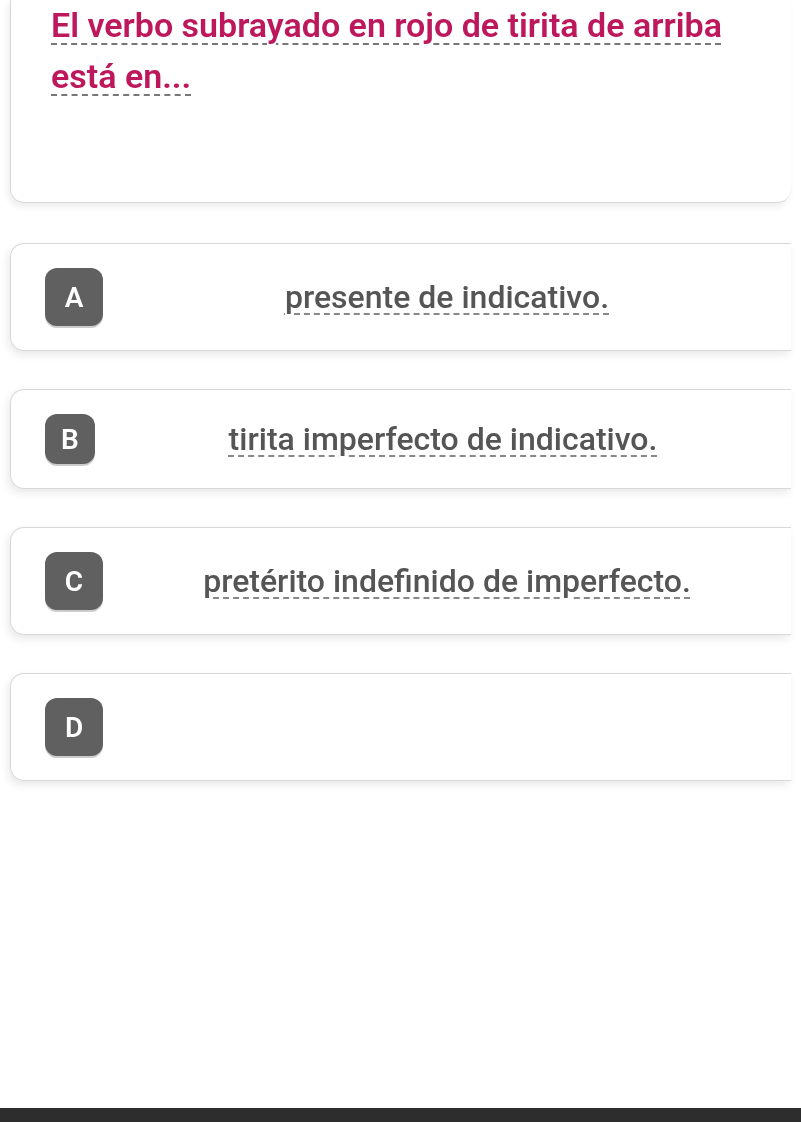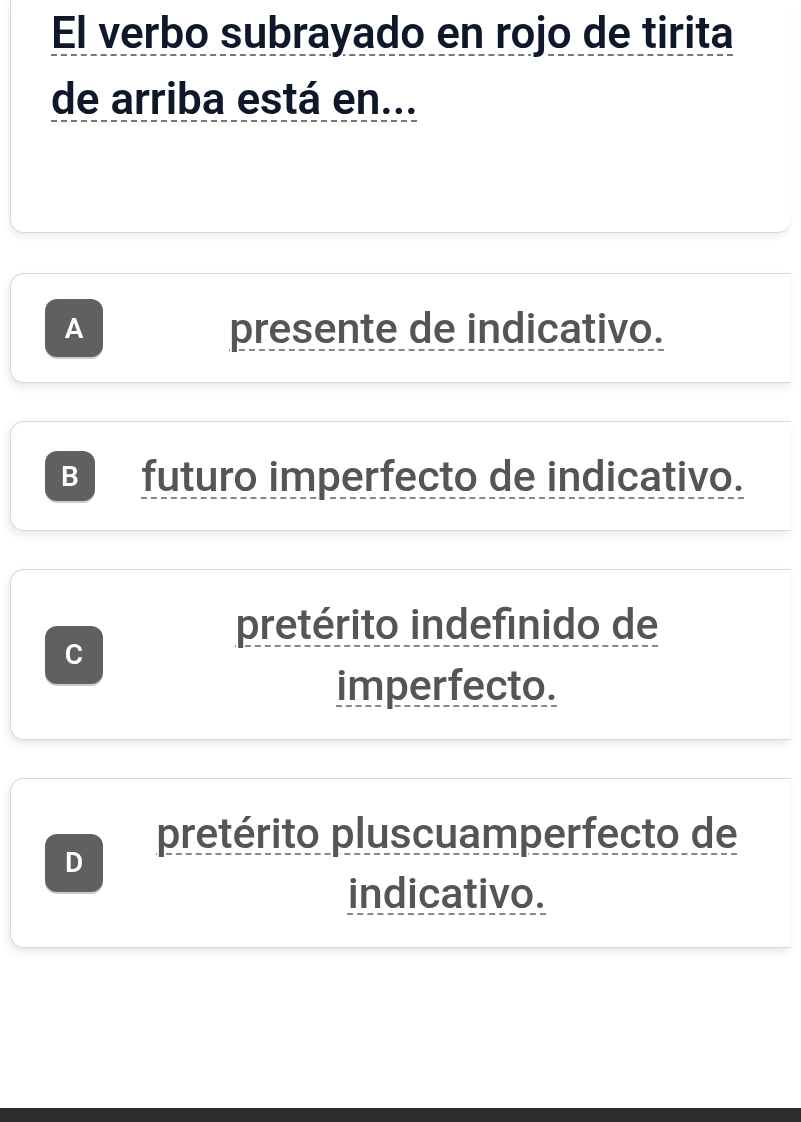--- a/index.html
+++ b/index.html
@@ -18,23 +18,23 @@
     .question-card {
       margin: 0 10px 40px 10px;
       padding: 0 30px 100px 40px;
       border: 1px solid #d8d8d8;
       border-top: none;
       border-right: none;
       border-radius: 0 0 14px 14px;
       box-shadow: -2px 4px 6px rgba(0,0,0,0.07);
     }
     .question-text {
-      font-size: 44px;
+      font-size: 34px;
       font-weight: 600;
-      color: #0f172a;
+      color: #be185d;
       line-height: 1.5;
       text-decoration: underline dashed #777;
       text-underline-offset: 6px;
       text-decoration-thickness: 1.5px;
     }
     .option-card {
       margin: 0 10px 38px 10px;
       padding: 24px 30px 24px 34px;
       border: 1px solid #d8d8d8;
       border-right: none;
@@ -62,21 +62,21 @@
       justify-content: center;
       box-shadow: 0 2px 0 rgba(0,0,0,0.2);
     }
     .key-badge.small {
       width: 50px;
       height: 50px;
     }
     .option-text {
       flex: 1;
       text-align: center;
-      font-size: 43px;
+      font-size: 32px;
       font-weight: 500;
       color: #555;
       line-height: 1.4;
       text-decoration: underline dashed #888;
       text-underline-offset: 6px;
       text-decoration-thickness: 1.5px;
     }
     .bottom-bar {
       position: absolute;
       bottom: 0;
@@ -93,26 +93,25 @@
   <div class="question-text">El verbo subrayado en rojo de tirita de arriba está en...</div>
 </div>
 
 <div class="option-card">
   <div class="key-badge">A</div>
   <div class="option-text">presente de indicativo.</div>
 </div>
 
 <div class="option-card">
   <div class="key-badge small">B</div>
-  <div class="option-text">futuro imperfecto de indicativo.</div>
+  <div class="option-text">tirita imperfecto de indicativo.</div>
 </div>
 
 <div class="option-card">
   <div class="key-badge">C</div>
   <div class="option-text">pretérito indefinido de imperfecto.</div>
 </div>
 
 <div class="option-card">
   <div class="key-badge">D</div>
-  <div class="option-text">pretérito pluscuamperfecto de indicativo.</div>
 </div>
 
 <div class="bottom-bar"></div>
 
 </body></html>

